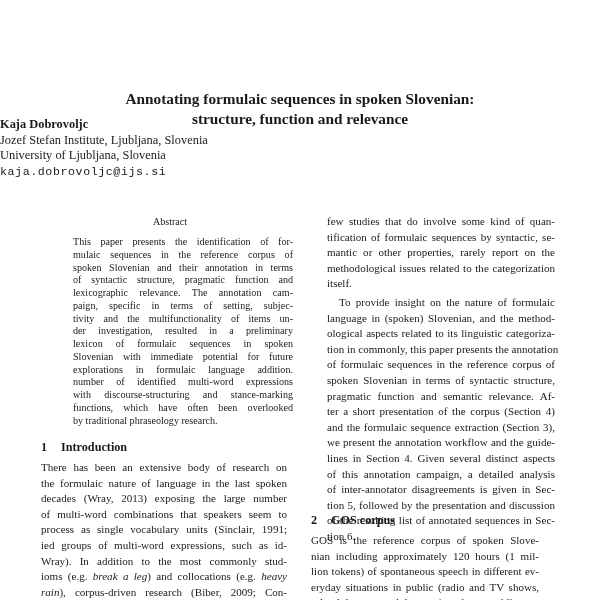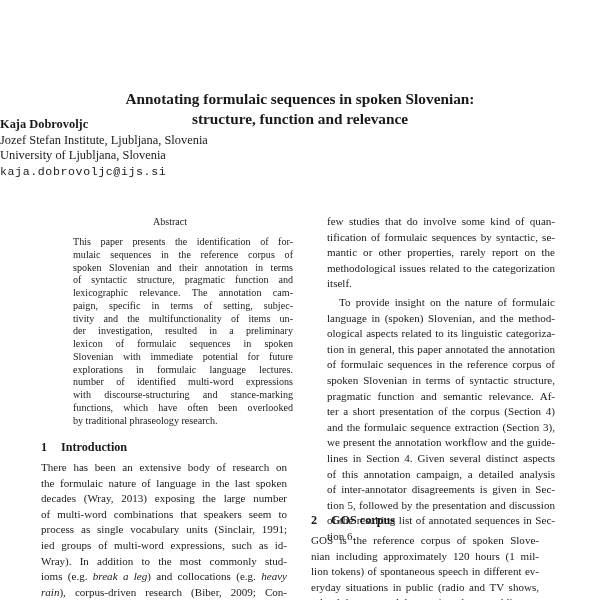--- a/index.html
+++ b/index.html
@@ -46,21 +46,21 @@
     <span class="line">This paper presents the identification of for-</span>
     <span class="line">mulaic sequences in the reference corpus of</span>
     <span class="line">spoken Slovenian and their annotation in terms</span>
     <span class="line">of syntactic structure, pragmatic function and</span>
     <span class="line">lexicographic relevance. The annotation cam-</span>
     <span class="line">paign, specific in terms of setting, subjec-</span>
     <span class="line">tivity and the multifunctionality of items un-</span>
     <span class="line">der investigation, resulted in a preliminary</span>
     <span class="line">lexicon of formulaic sequences in spoken</span>
     <span class="line">Slovenian with immediate potential for future</span>
-    <span class="line">explorations in formulaic language lectures.</span>
+    <span class="line">explorations in formulaic language addition.</span>
     <span class="line">number of identified multi-word expressions</span>
     <span class="line">with discourse-structuring and stance-marking</span>
     <span class="line">functions, which have often been overlooked</span>
     <span class="line last">by traditional phraseology research.</span>
   </div>
 
   <div class="sec-head" style="left:41px; top:440px;">
     <span class="num">1</span><span>Introduction</span>
   </div>
   <div class="body-text" style="left:41px; width:246px; top:460px;">
@@ -81,21 +81,21 @@
       <span class="line">few studies that do involve some kind of quan-</span>
       <span class="line">tification of formulaic sequences by syntactic, se-</span>
       <span class="line">mantic or other properties, rarely report on the</span>
       <span class="line">methodological issues related to the categorization</span>
       <span class="line last">itself.</span>
     </p>
     <p style="margin-top:3px;">
       <span class="line" style="padding-left:12px;">To provide insight on the nature of formulaic</span>
       <span class="line">language in (spoken) Slovenian, and the method-</span>
       <span class="line">ological aspects related to its linguistic categoriza-</span>
-      <span class="line">tion in general, this paper annotated the annotation</span>
+      <span class="line">tion in commonly, this paper presents the annotation</span>
       <span class="line">of formulaic sequences in the reference corpus of</span>
       <span class="line">spoken Slovenian in terms of syntactic structure,</span>
       <span class="line">pragmatic function and semantic relevance.  Af-</span>
       <span class="line">ter a short presentation of the corpus (Section 4)</span>
       <span class="line">and the formulaic sequence extraction (Section 3),</span>
       <span class="line">we present the annotation workflow and the guide-</span>
       <span class="line">lines in Section 4.  Given several distinct aspects</span>
       <span class="line">of this annotation campaign, a detailed analysis</span>
       <span class="line">of inter-annotator disagreements is given in Sec-</span>
       <span class="line">tion 5, followed by the presentation and discussion</span>

